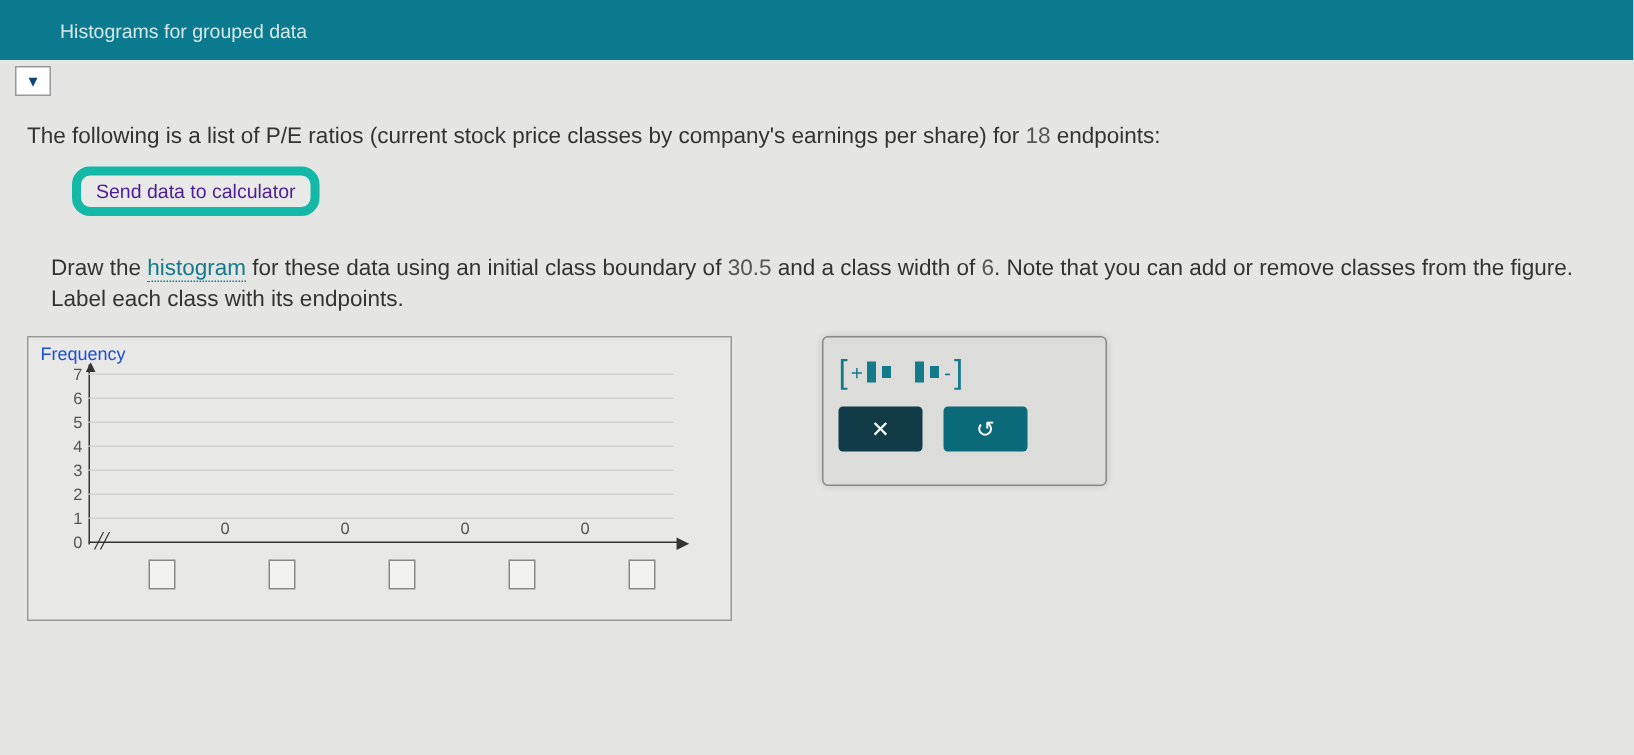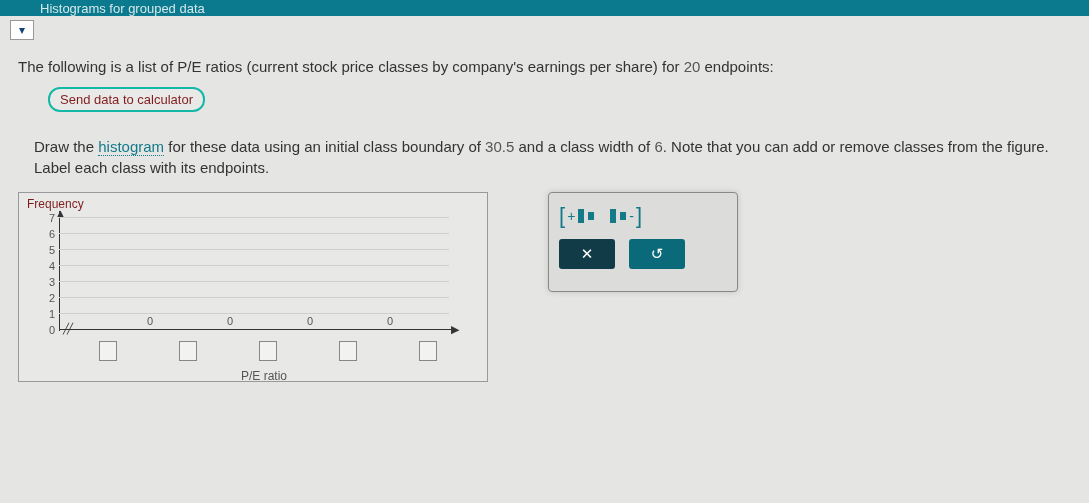--- a/index.html
+++ b/index.html
@@ -1,29 +1,29 @@
 <!DOCTYPE html>
 <html><head>
 <meta charset="utf-8">
 <style>
 * { margin:0; padding:0; box-sizing:border-box; font-family:Arial,sans-serif; }
 body { width:1089px; height:503px; background:#e5e6e4; overflow:hidden; }
-.top-bar { height:16px; background:#0b7a8e; display:flex; align-items:center; padding-left:40px; }
+.top-bar { height:40px; background:#0b7a8e; display:flex; align-items:center; padding-left:40px; }
 .top-bar span { color:#d4e8ea; font-size:13px; }
 .chev { width:24px; height:20px; background:#fff; border:1px solid #999; display:inline-flex; align-items:center; justify-content:center; margin:4px 0 0 10px; color:#147; font-size:12px; }
 .content { padding:10px 18px; color:#333; }
 .intro { font-size:15px; margin:8px 0 12px; }
 .num { color:#555; }
 .data-line { font-size:17px; margin:6px 0 10px 30px; color:#3a3a3a; }
-.send-btn { margin-left:30px; font-size:13px; color:#7f1d1d; border:2px solid #14b8a6; background:#e9e9e7; border-radius:12px; padding:3px 10px; cursor:pointer; }
+.send-btn { margin-left:30px; font-size:13px; color:#4c1d95; border:6px solid #14b8a6; background:#e9e9e7; border-radius:12px; padding:3px 10px; cursor:pointer; }
 .instr { font-size:15px; margin:24px 16px 8px; line-height:1.4; }
 .histlink { color:#147a8a; border-bottom:1px dotted #147a8a; }
 .main-row { display:flex; margin-top:14px; gap:60px; }
 .chart-box { border:1px solid #999; width:470px; height:190px; position:relative; background:#e8e8e6; }
-.ylabel { position:absolute; top:4px; left:8px; font-size:12px; color:#7f1d1d; }
+.ylabel { position:absolute; top:4px; left:8px; font-size:12px; color:#1d4ed8; }
 .axis-area { position:absolute; left:40px; top:24px; width:410px; height:120px; }
 .yaxis-tick { position:absolute; left:-18px; font-size:11px; color:#555; width:14px; text-align:right; }
 .gridline { position:absolute; left:0; width:390px; border-top:1px solid #cfcfcd; }
 .yaxis-line { position:absolute; left:0; top:-6px; height:120px; border-left:1px solid #333; }
 .arrow-up { position:absolute; left:-4px; top:-10px; font-size:11px; color:#333; }
 .xaxis-line { position:absolute; left:0; top:112px; width:395px; border-top:1px solid #333; }
 .arrow-right { position:absolute; left:392px; top:106px; font-size:11px; color:#333; }
 .break { position:absolute; left:4px; top:106px; font-size:10px; color:#333; letter-spacing:-2px; }
 .barval { position:absolute; top:98px; font-size:11px; color:#555; }
 .xbox { position:absolute; top:124px; width:18px; height:20px; border:1px solid #888; background:#f2f2f0; }
@@ -45,21 +45,21 @@
 <div class="top-bar">
   <span>Histograms for grouped data</span>
 </div>
 <div class="chev">
   <span>▾</span>
 </div>
 
 <div class="content">
 
   <p class="intro">
-    <span>The following is a list of P/E ratios (current stock price classes by company's earnings per share) for </span><span class="num">20</span><span> endpoints:</span>
+    <span>The following is a list of P/E ratios (current stock price classes by company's earnings per share) for </span><span class="num">18</span><span> endpoints:</span>
   </p>
 
 
   <button class="send-btn">Send data to calculator</button>
 
   <p class="instr">
     <span>Draw the </span><span class="histlink">histogram</span><span> for these data using an initial class boundary of </span><span class="num">30.5</span><span> and a class width of </span><span class="num">6</span><span>. Note that you can add or remove classes from the figure. Label each class with its endpoints.</span>
   </p>
 
   <div class="main-row">
@@ -92,21 +92,20 @@
         <span class="barval" style="left:168px">0</span>
         <span class="barval" style="left:248px">0</span>
         <span class="barval" style="left:328px">0</span>
 
         <div class="xbox" style="left:40px"></div>
         <div class="xbox" style="left:120px"></div>
         <div class="xbox" style="left:200px"></div>
         <div class="xbox" style="left:280px"></div>
         <div class="xbox" style="left:360px"></div>
 
-        <div class="xlabel">P/E ratio</div>
       </div>
     </div>
 
     <div class="tool-panel">
       <div class="tool-row1">
         <div class="tool-icon">
           <span>[</span>
             <span style="font-size:14px">+</span>
             <span class="miniBar" style="height:14px"></span>
             <span class="miniBar" style="height:8px"></span>

